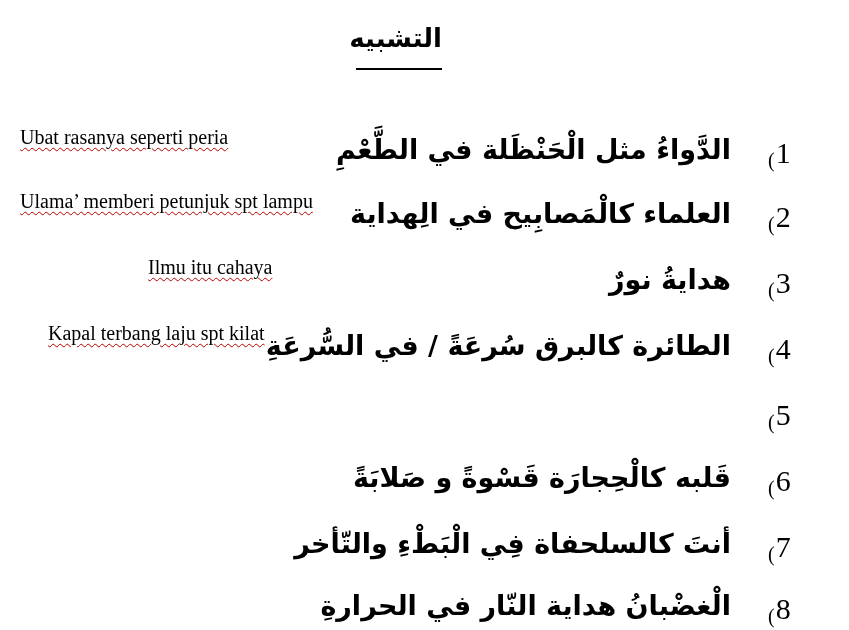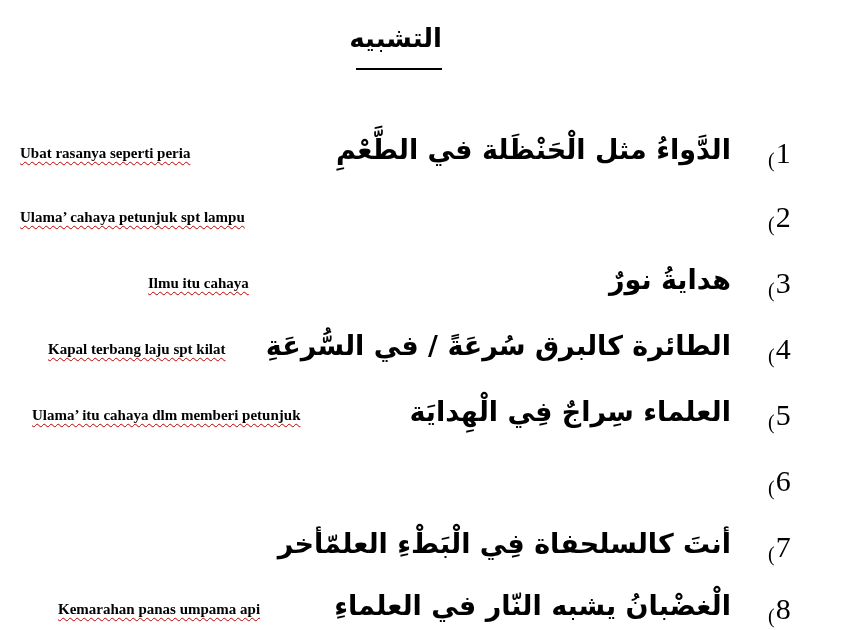--- a/index.html
+++ b/index.html
@@ -61,24 +61,24 @@
       top: 4px;
       direction: rtl;
       font-family: "DejaVu Sans", sans-serif;
       font-weight: bold;
       font-size: 27px;
       line-height: 48px;
       white-space: nowrap;
     }
     .malay {
       position: absolute;
-      top: 22px;
+      top: 6px;
       font-family: "Liberation Serif", serif;
-      font-weight: bold;
-      font-size: 15px;
+      font-weight: normal;
+      font-size: 20px;
       line-height: 18px;
       white-space: nowrap;
       text-decoration: underline wavy #c00000;
       text-decoration-thickness: 1px;
       text-underline-offset: 3px;
     }
   </style>
 </head>
 <body>
 
@@ -87,48 +87,47 @@
   <div class="title-underline"></div>
 
   <div class="row" style="top:122px">
     <div class="num"><span class="paren">(</span><span>1</span></div>
     <div class="arabic">الدَّواءُ مثل الْحَنْظَلة في الطَّعْمِ</div>
     <div class="malay" style="left:20px">Ubat rasanya  seperti peria</div>
   </div>
 
   <div class="row" style="top:186px">
     <div class="num"><span class="paren">(</span><span>2</span></div>
-    <div class="malay" style="left:20px">Ulama’ cahaya petunjuk spt lampu</div>
+    <div class="arabic">العلماء كالْمَصابِيح  في الِهداية</div>
+    <div class="malay" style="left:20px">Ulama’ memberi petunjuk spt lampu</div>
   </div>
 
   <div class="row" style="top:252px">
     <div class="num"><span class="paren">(</span><span>3</span></div>
     <div class="arabic">هدايةُ نورٌ</div>
     <div class="malay" style="left:148px">Ilmu itu cahaya</div>
   </div>
 
   <div class="row" style="top:318px">
     <div class="num"><span class="paren">(</span><span>4</span></div>
     <div class="arabic">الطائرة كالبرق  سُرعَةً / في السُّرعَةِ</div>
     <div class="malay" style="left:48px">Kapal terbang laju spt kilat</div>
   </div>
 
   <div class="row" style="top:384px">
     <div class="num"><span class="paren">(</span><span>5</span></div>
-    <div class="arabic">العلماء سِراجٌ فِي الْهِدايَة</div>
-    <div class="malay" style="left:32px">Ulama’ itu cahaya dlm memberi petunjuk</div>
   </div>
 
   <div class="row" style="top:450px">
     <div class="num"><span class="paren">(</span><span>6</span></div>
+    <div class="arabic">قَلبه كالْحِجارَة   قَسْوةً و صَلابَةً</div>
   </div>
 
   <div class="row" style="top:516px">
     <div class="num"><span class="paren">(</span><span>7</span></div>
-    <div class="arabic">أنتَ كالسلحفاة  فِي الْبَطْءِ العلمّأخر</div>
+    <div class="arabic">أنتَ كالسلحفاة  فِي الْبَطْءِ والتّأخر</div>
   </div>
 
   <div class="row" style="top:578px">
     <div class="num"><span class="paren">(</span><span>8</span></div>
-    <div class="arabic">الْغضْبانُ يشبه النّار في العلماءِ</div>
-    <div class="malay" style="left:58px">Kemarahan panas umpama api</div>
+    <div class="arabic">الْغضْبانُ هداية النّار في الحرارةِ</div>
   </div>
 </div>
 
 </body></html>

